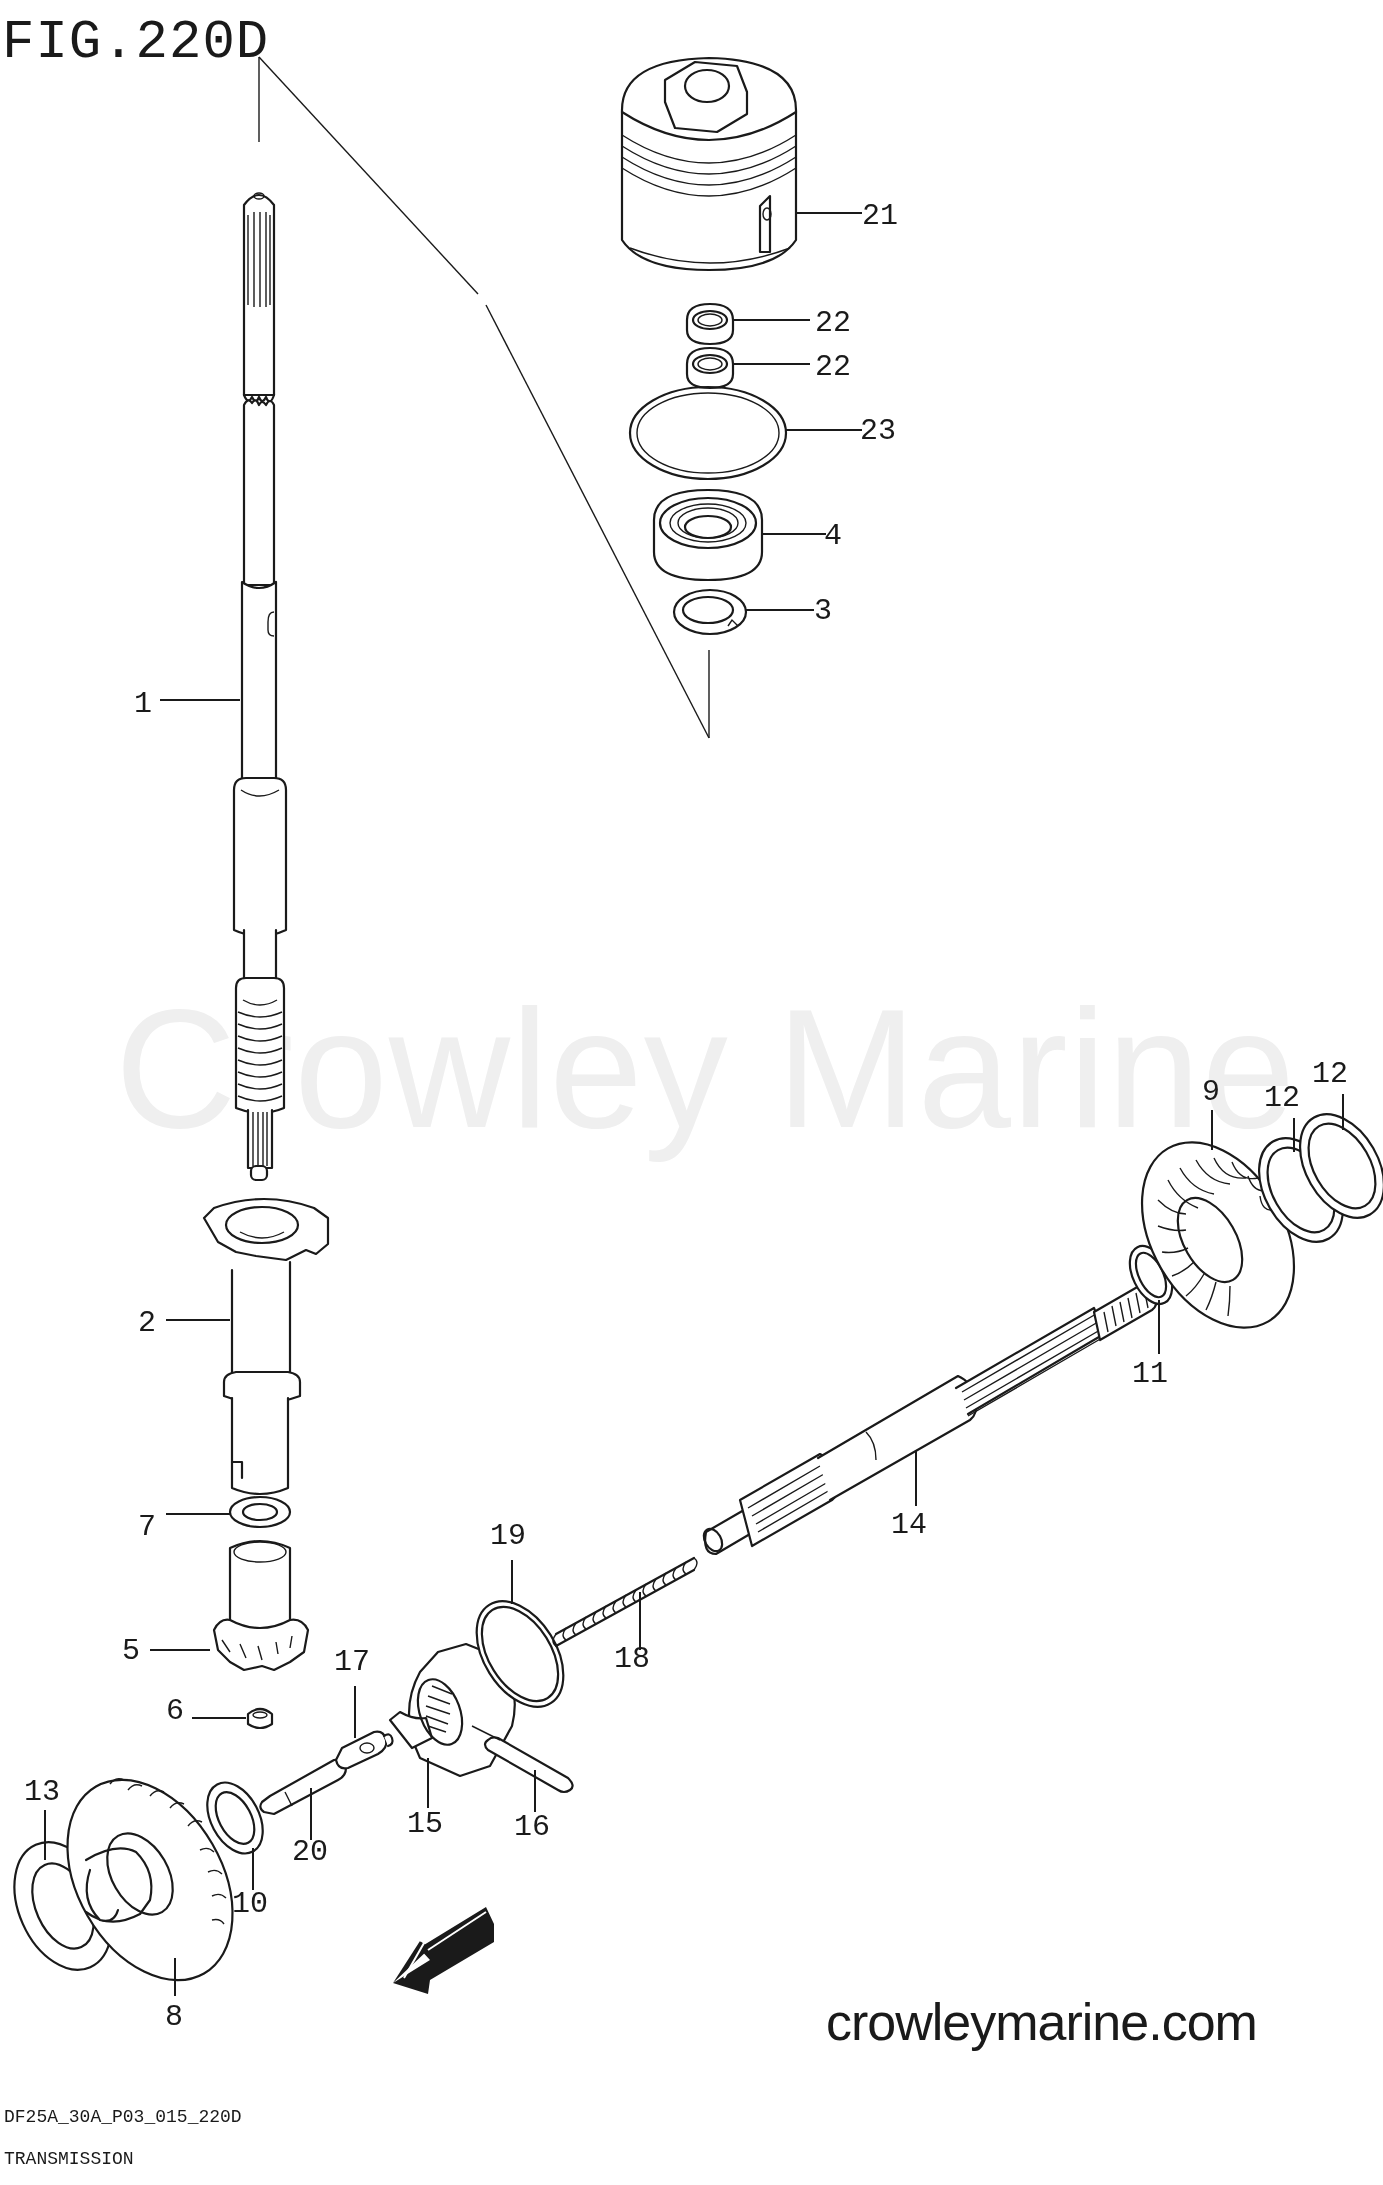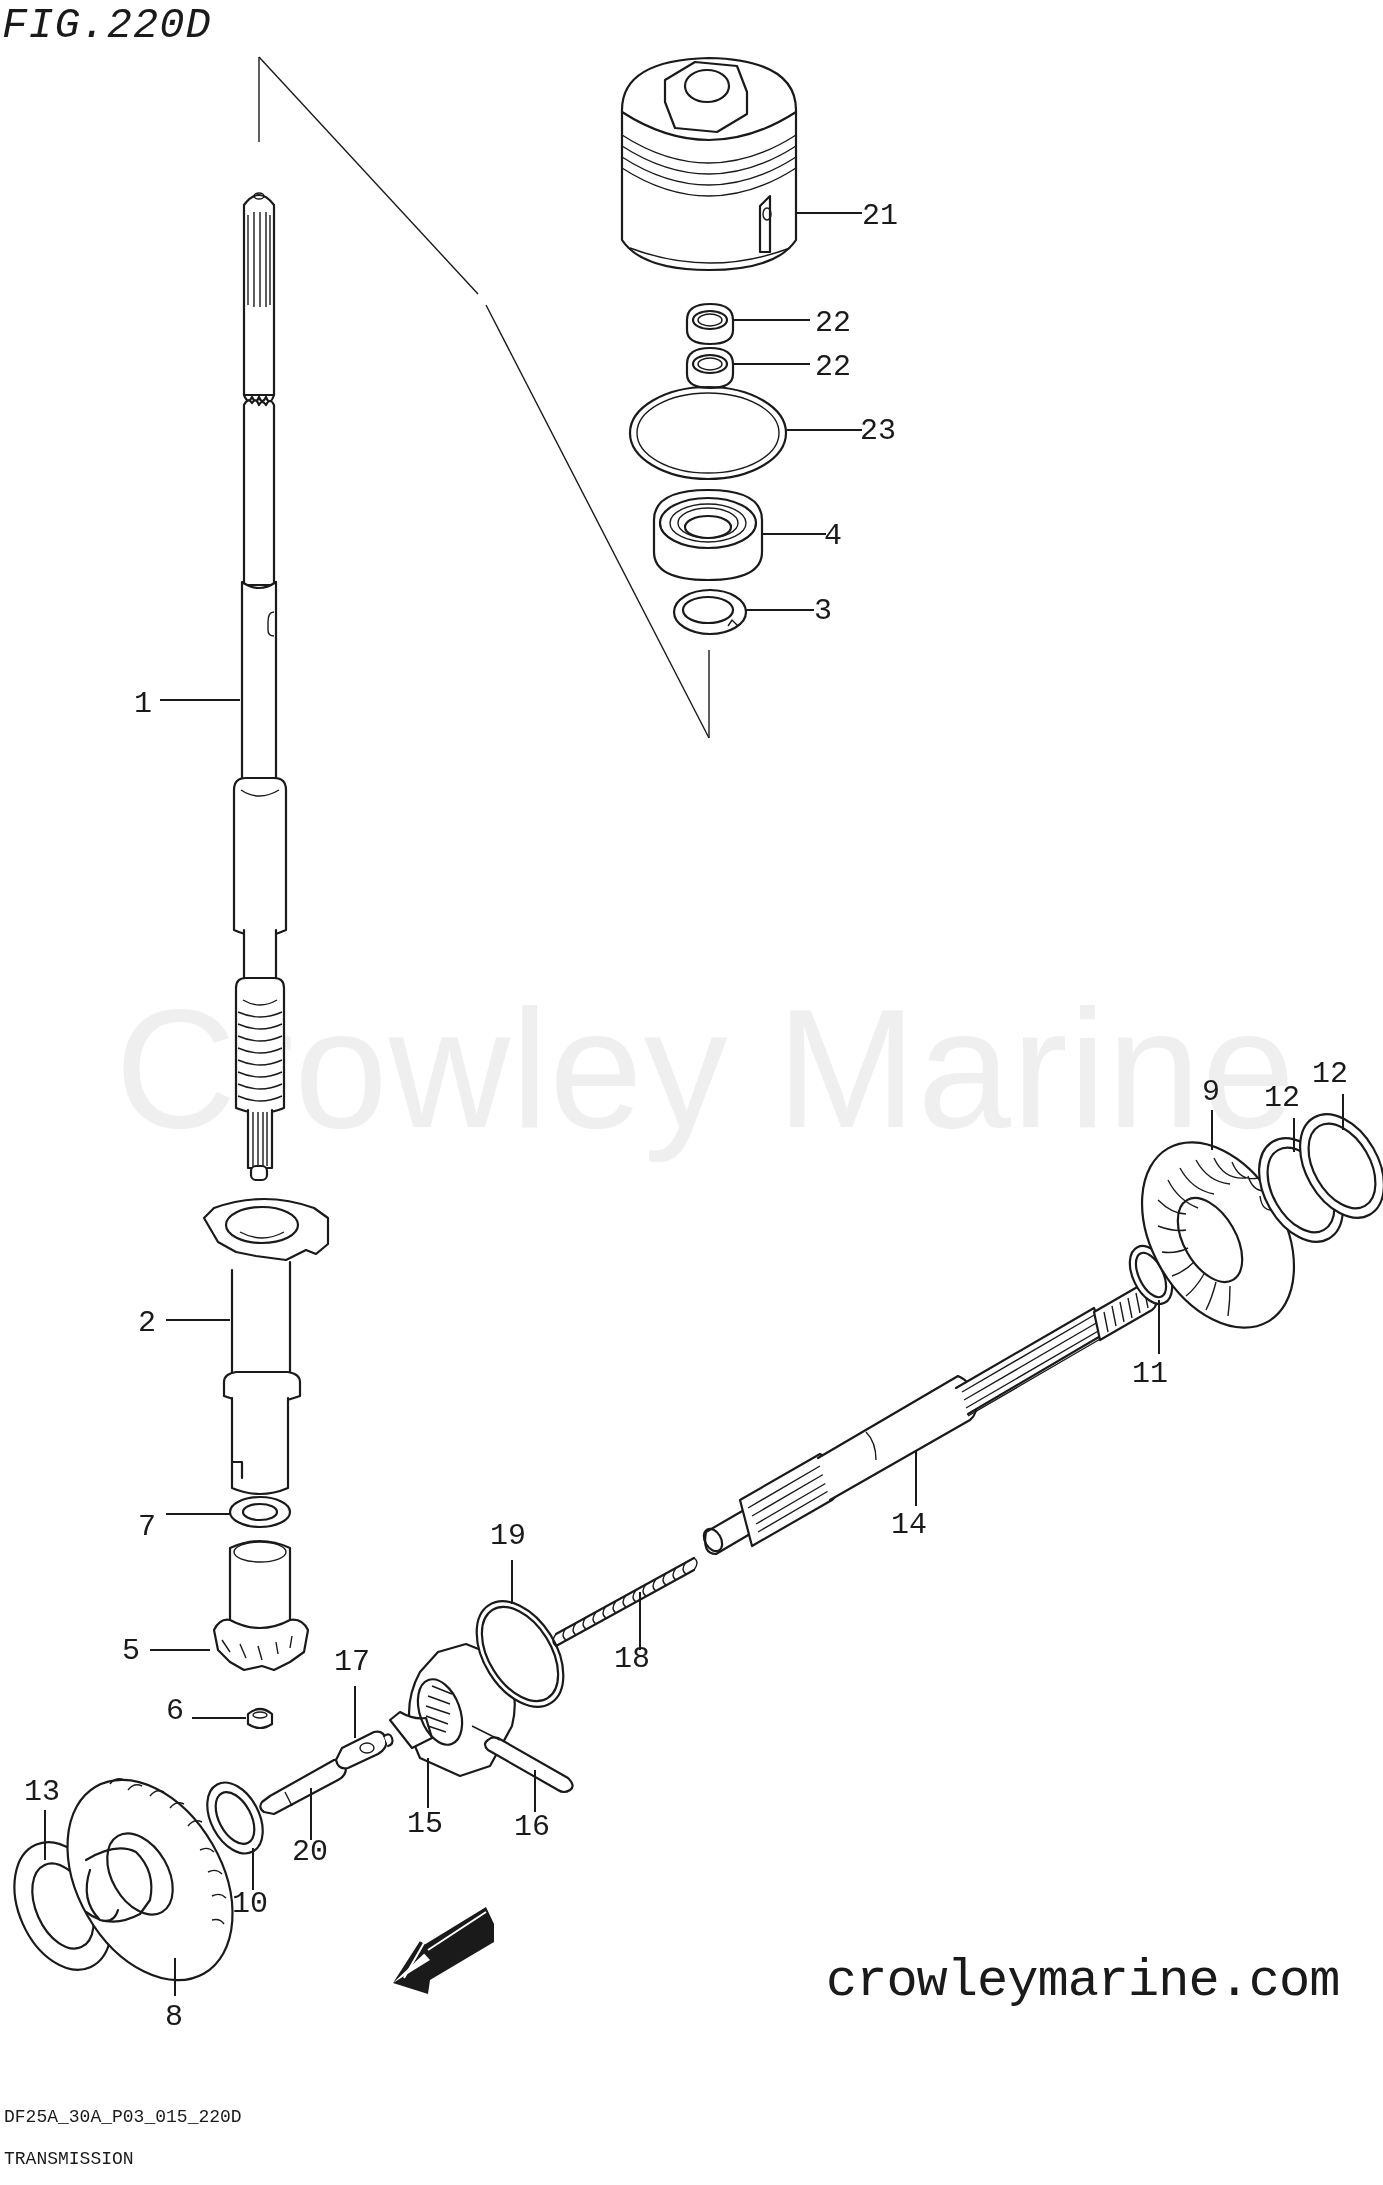--- a/index.html
+++ b/index.html
@@ -1,42 +1,42 @@
 <!DOCTYPE html>
 <html><head>
 <meta charset="utf-8">
 <style>
   html, body { margin: 0; padding: 0; background: #ffffff; }
   body { width: 1383px; height: 2185px; position: relative; overflow: hidden; }
   .fig-title {
-    position: absolute; left: 2px; top: 5px;
+    position: absolute; left: 2px; top: 16px;
     font-family: "Liberation Mono", "DejaVu Sans Mono", monospace;
-    font-size: 42px; color: #1a1a1a; letter-spacing: 1px; line-height: 1; font-style: italic;
+    font-size: 54px; color: #1a1a1a; letter-spacing: 1px; line-height: 1;
   }
   .watermark {
     position: absolute; left: 115px; top: 985px;
     font-family: "Liberation Sans", "DejaVu Sans", sans-serif;
     font-size: 168px; color: #efefef; letter-spacing: 1px; line-height: 1;
     white-space: nowrap; z-index: 0;
   }
   svg.drawing { position: absolute; left: 0; top: 0; z-index: 1; }
   .label {
     font-family: "Liberation Mono", "DejaVu Sans Mono", monospace;
     font-size: 30px; fill: #1a1a1a;
   }
   .footer-code, .footer-name {
     position: absolute; left: 4px;
     font-family: "Liberation Mono", "DejaVu Sans Mono", monospace;
     font-size: 18px; color: #1a1a1a; line-height: 1; z-index: 2;
   }
   .footer-code { top: 2108px; }
   .footer-name { top: 2150px; }
   .site {
-    position: absolute; left: 826px; top: 1956px;
-    font-family: Liberation Mono, monospace;
+    position: absolute; left: 826px; top: 1996px;
+    font-family: Liberation Sans, sans-serif;
     font-size: 52px; color: #1a1a1a; line-height: 1; z-index: 2;
     letter-spacing: -1px;
   }
   .ln { stroke: #1a1a1a; stroke-width: 2.2; fill: none; stroke-linecap: round; stroke-linejoin: round; }
   .thin { stroke: #1a1a1a; stroke-width: 1.4; fill: none; }
   .lead { stroke: #1a1a1a; stroke-width: 2; fill: none; }
   .fill-w { fill: #ffffff; }
 </style>
 </head>
 <body>

